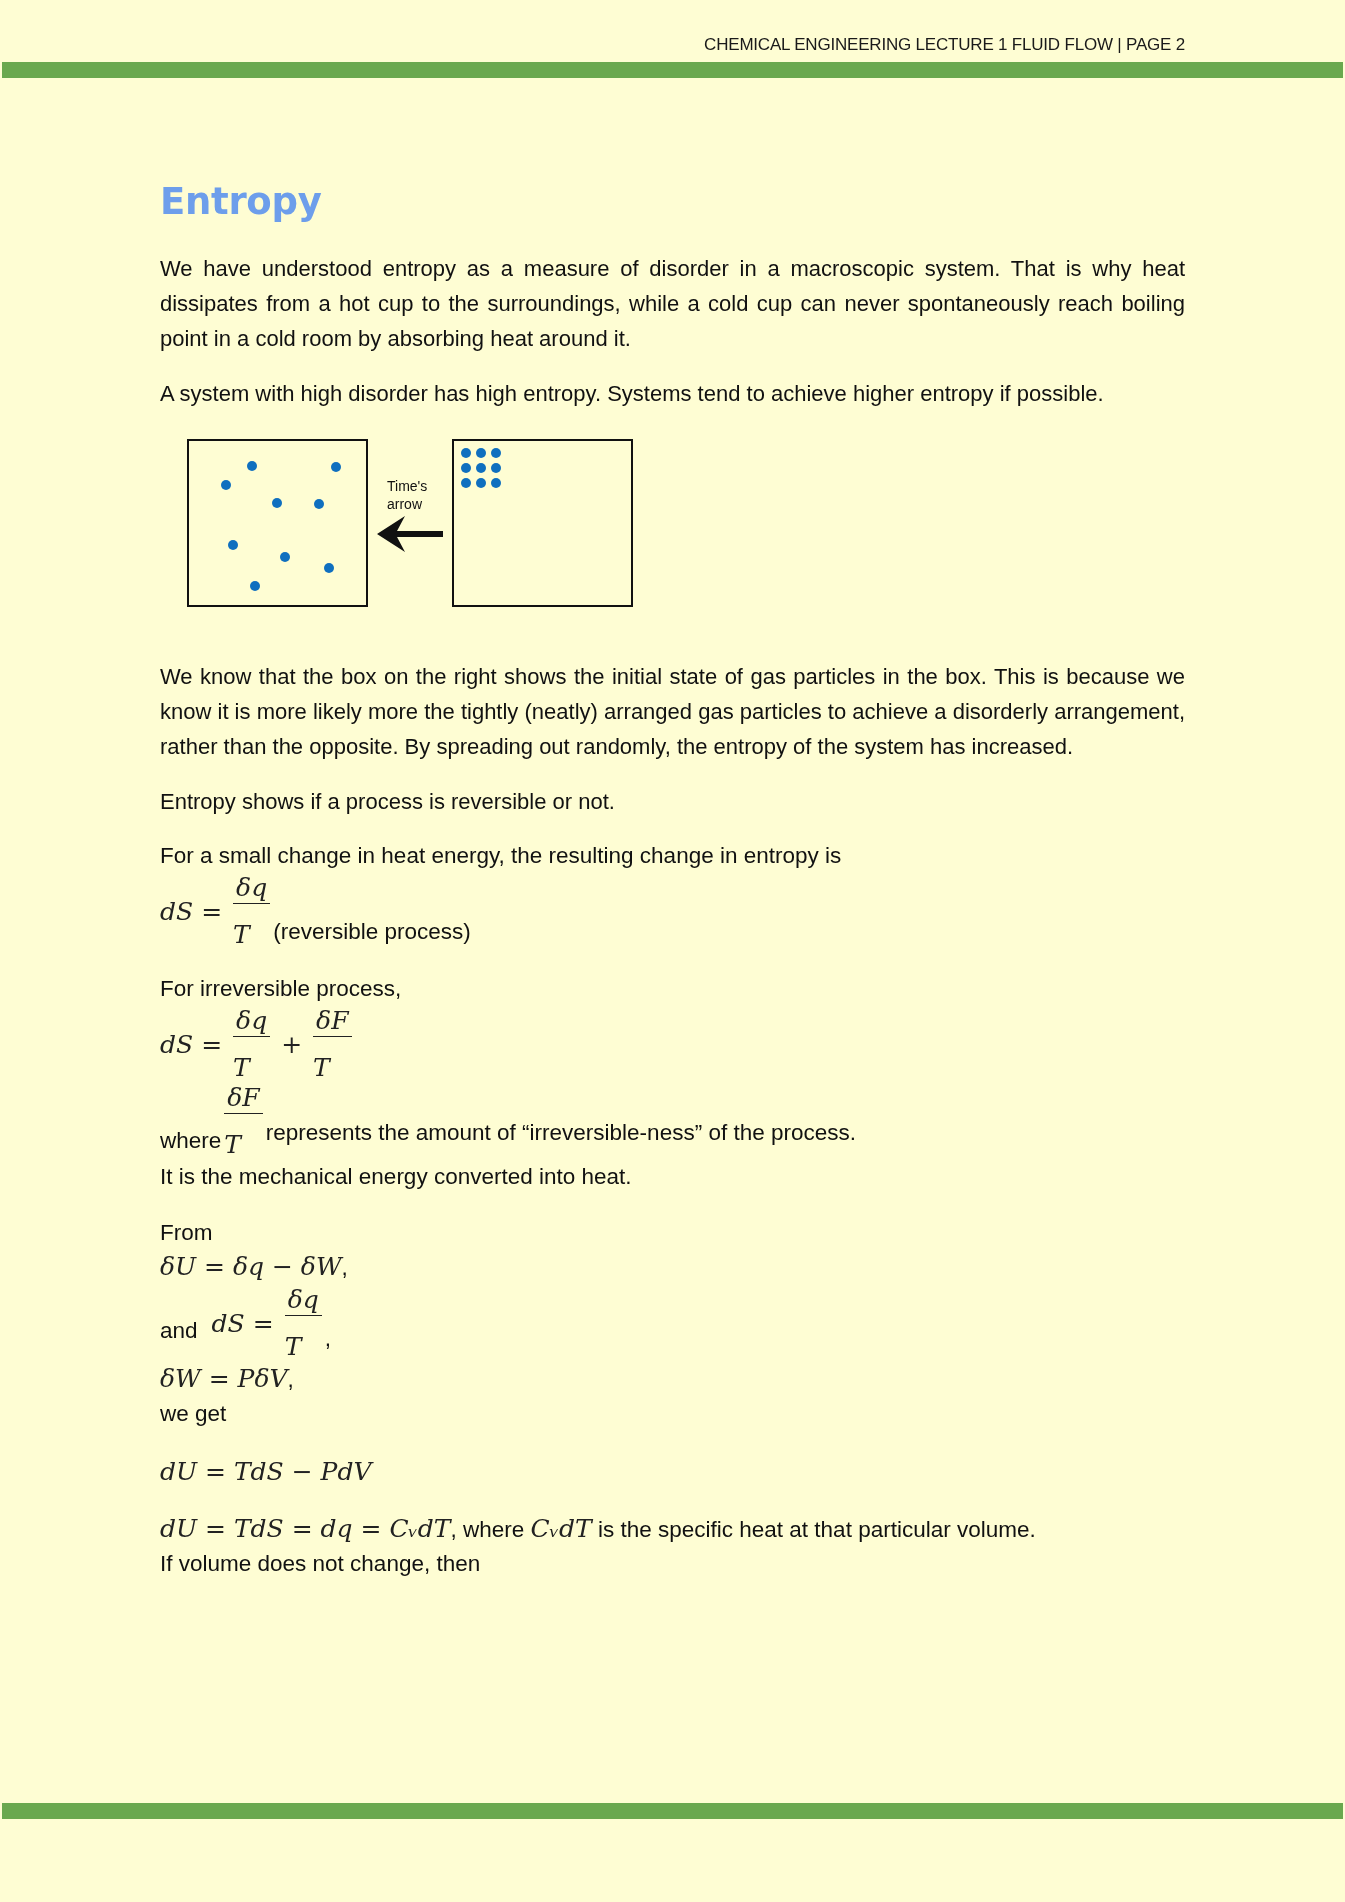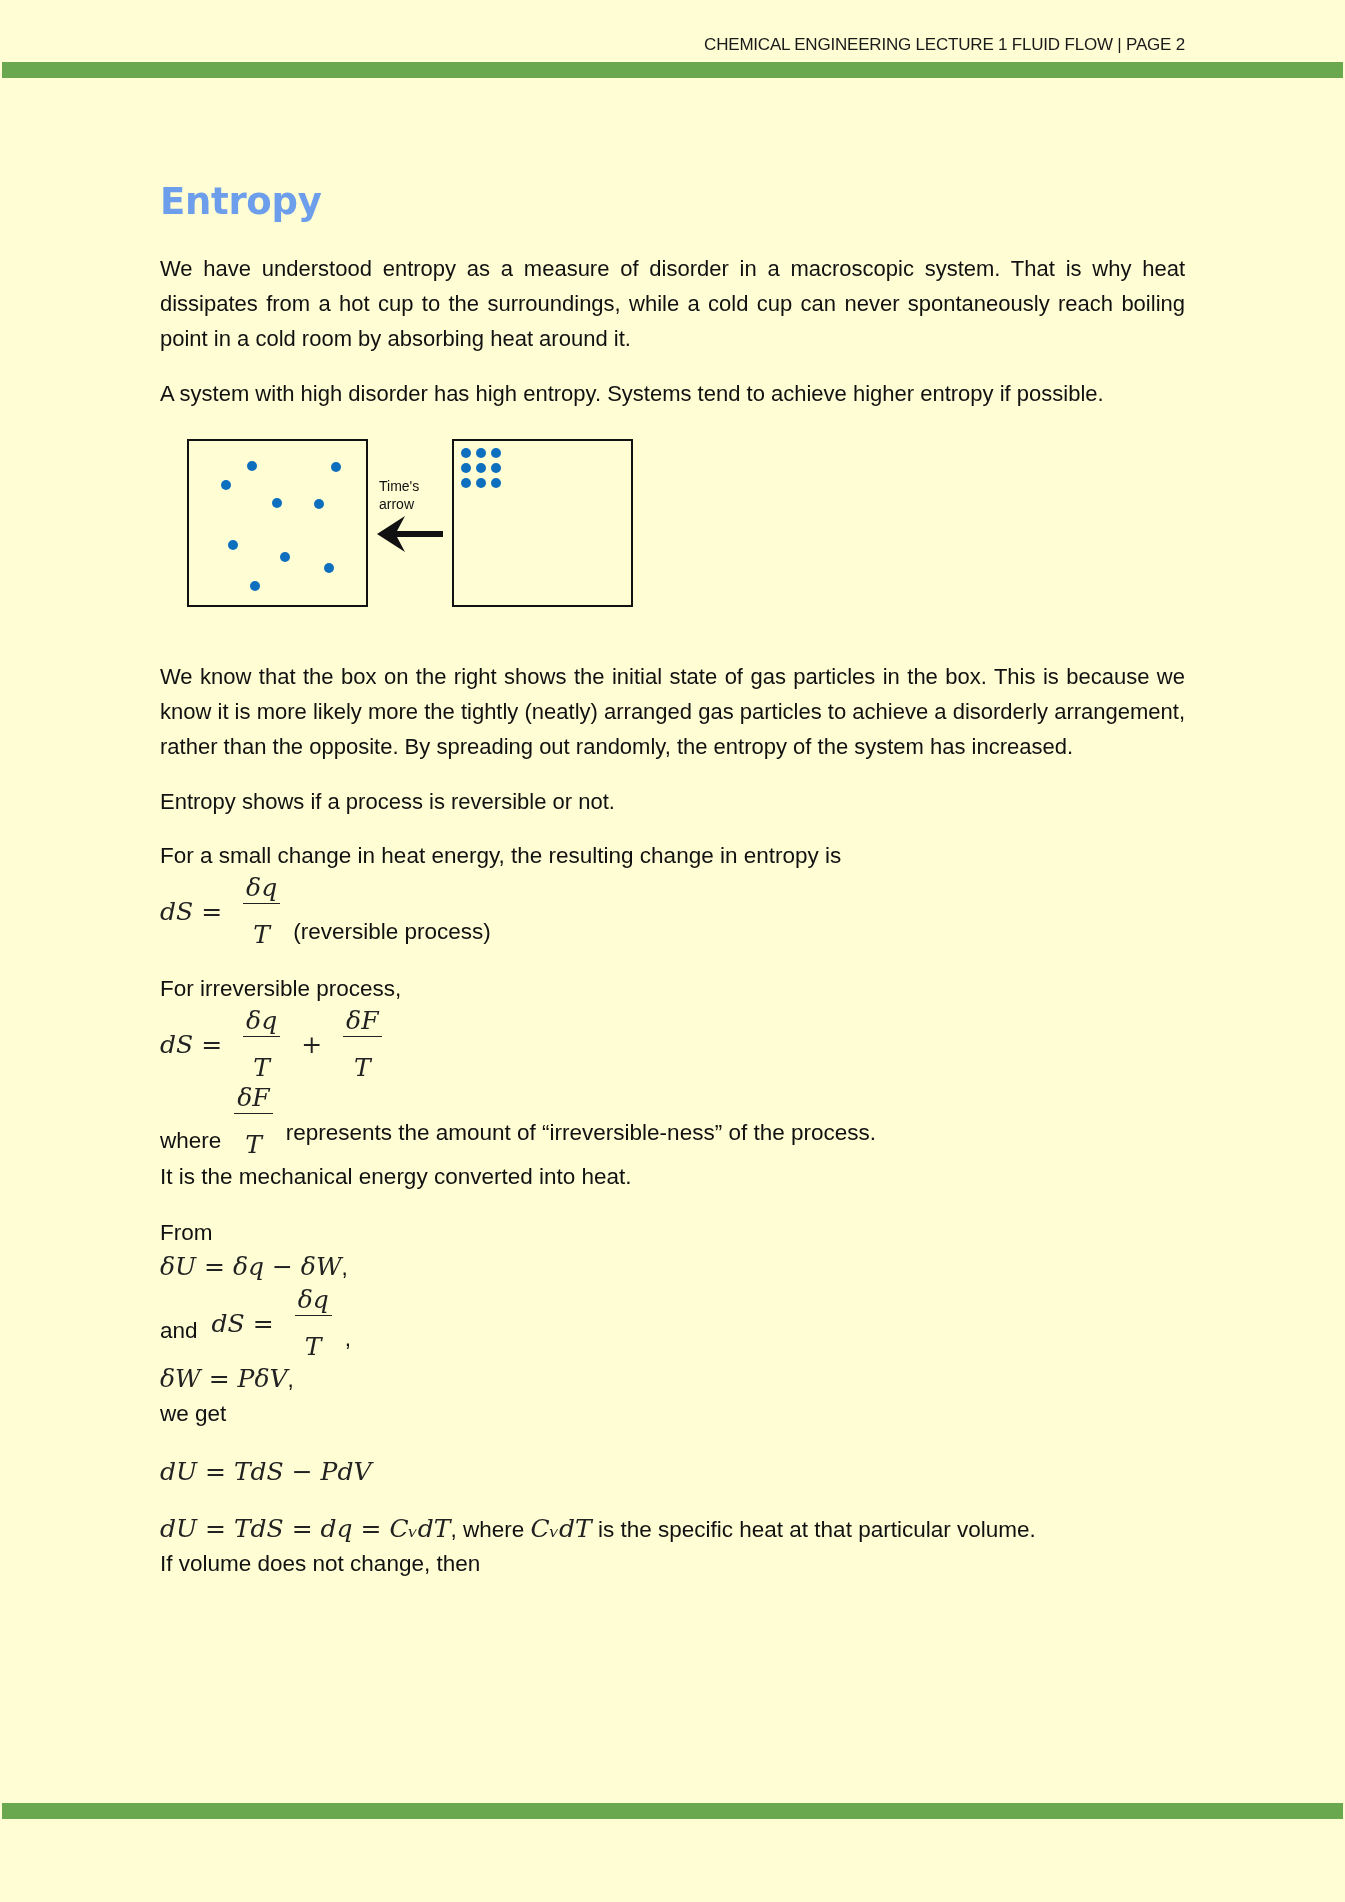--- a/index.html
+++ b/index.html
@@ -20,24 +20,24 @@
   h1 {
     font-family: "DejaVu Sans", sans-serif; font-weight: bold;
     font-size: 37px; color: #6d9eeb; margin: 0 0 28px 0; letter-spacing: -0.3px;
   }
   p { font-size: 22px; line-height: 35px; margin: 0 0 20px 0; text-align: justify; }
   .figure { position: relative; width: 460px; height: 180px; margin: 28px 0 40px 27px; }
   .box { position: absolute; top: 0; width: 181px; height: 168px; border: 2.5px solid #111; box-sizing: border-box; }
   .box.left { left: 0; }
   .box.right { left: 265px; }
   .dot { position: absolute; width: 10px; height: 10px; border-radius: 50%; background: #0f6fbf; }
-  .arrow-label { position: absolute; left: 192px; top: 38px; font-size: 14px; line-height: 18px; }
+  .arrow-label { position: absolute; left: 200px; top: 38px; font-size: 14px; line-height: 18px; }
   .math { font-family: "DejaVu Serif", "Liberation Serif", serif; font-style: italic; font-size: 25px; color: #222; }
   .eq-line { display: flex; align-items: center; font-size: 22.5px; }
-  .frac { display: inline-flex; flex-direction: column; align-items: center; margin: 0 13px; vertical-align: middle; gap: 16px; }
+  .frac { display: inline-flex; flex-direction: column; align-items: flex-start; margin: 0 3px; vertical-align: middle; gap: 16px; }
   .frac .num { border-bottom: 1.5px solid #222; padding: 0 3px; line-height: 30px; }
   .frac .den { line-height: 30px; }
   .op { font-style: normal; margin: 0 8px; }
   .block { margin-bottom: 22px; }
   .small-line { font-size: 22.5px; line-height: 34px; }
 </style>
 </head>
 <body>
 
 <div class="header-text">CHEMICAL ENGINEERING LECTURE 1 FLUID FLOW | PAGE 2</div>

